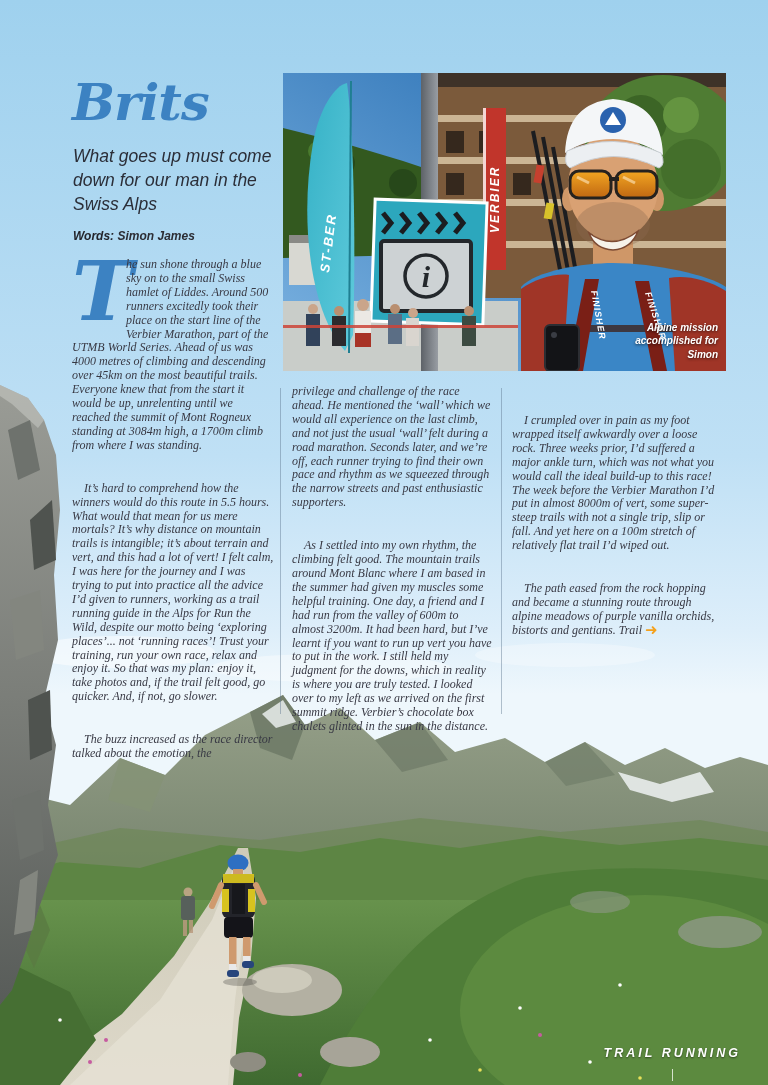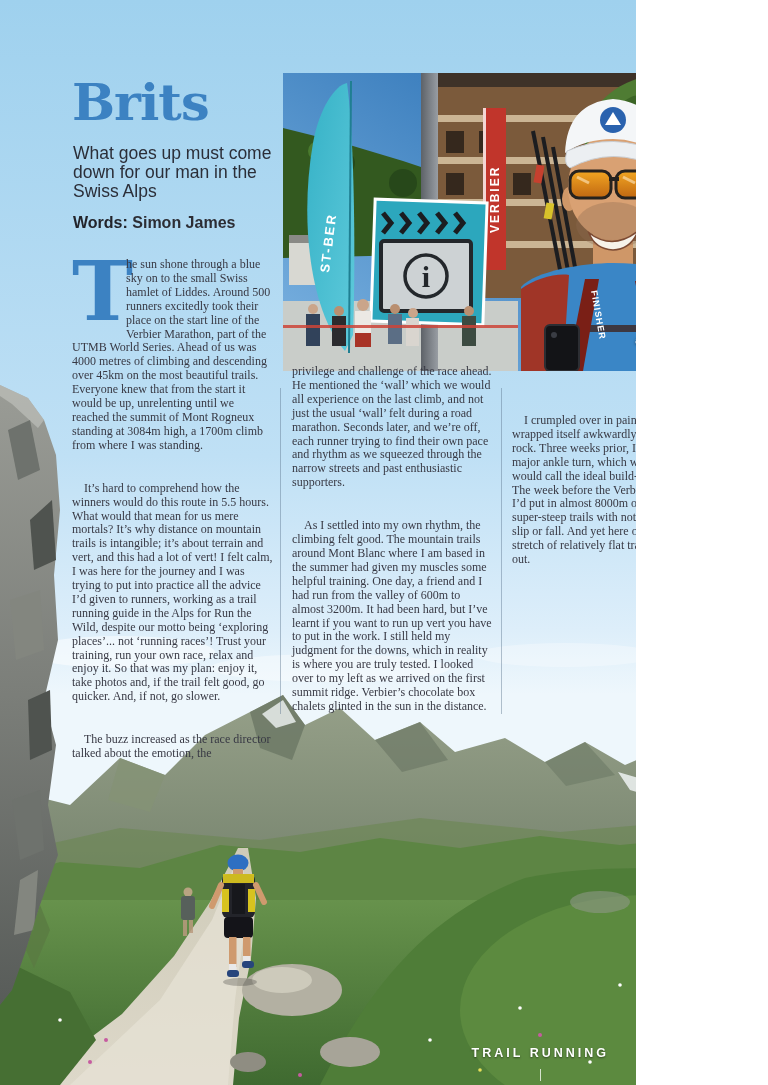--- a/index.html
+++ b/index.html
@@ -1,44 +1,44 @@
 <!DOCTYPE html>
 <html><head>
 <meta charset="utf-8">
 <style>
   html,body{margin:0;padding:0;background:#ffffff;}
   .page{
-    position:relative;width:636px;height:1085px;overflow:hidden;
-    font-family:"Liberation Sans",sans-serif;background:#b7dcf4;
+    position:relative;width:768px;height:1085px;overflow:hidden;
+    font-family:"Liberation Sans",sans-serif;background:#b7dcf4;font-style:italic;
   }
   .bg{position:absolute;left:0;top:0;width:768px;height:1085px;display:block;}
 
   
   .headline{position:absolute;left:72px;top:74px;width:215px;}
   .headline h1{
     margin:0;font-family:"DejaVu Serif",serif;font-weight:bold;
     font-size:51px;line-height:56px;color:#3c82c2;letter-spacing:-1px;
   }
   .standfirst{
-    margin:14px 0 0 1px;font-size:17.5px;line-height:19px;color:#2b2e38;
+    margin:14px 0 0 1px;font-size:17.5px;line-height:24px;color:#2b2e38;
     font-weight:400;width:218px;
   }
-  .byline{margin:13px 0 0 1px;font-size:16px;color:#23242b;}
+  .byline{margin:13px 0 0 1px;font-size:12px;color:#23242b;}
   .byline .b{font-weight:bold;}
   .byline .n{font-weight:600;color:#2c2d34;}
 
   
   .col{
     position:absolute;font-family:"Liberation Serif","DejaVu Serif",serif;
     font-size:12px;line-height:13.9px;color:#383944;text-align:left;
   }
   .col p{margin:0;}
   .col p.indent{text-indent:12px;margin-top:29px;}
   .col1{left:72px;top:258px;width:202px;}
-  .col2{left:292px;top:365px;width:201px;}
+  .col2{left:292px;top:385px;width:201px;}
   .col3{left:512px;top:385px;width:203px;}
   .dropcap{
     float:left;width:54px;height:70px;overflow:visible;
     font-family:"DejaVu Serif",serif;font-weight:bold;color:#3c82c2;
     font-size:82px;line-height:66px;
   }
   .vrule{position:absolute;width:1px;background:rgba(95,120,145,.45);}
   .vrule1{left:280px;top:388px;height:326px;}
   .vrule2{left:501px;top:388px;height:326px;}
   .arrow{
@@ -359,20 +359,24 @@
 
   <section class="col col2">
     <p>privilege and challenge of the race ahead. He mentioned the ‘wall’ which we would all experience on the last climb, and not just the usual ‘wall’ felt during a road marathon. Seconds later, and we’re off, each runner trying to find their own pace and rhythm as we squeezed through the narrow streets and past enthusiastic supporters.</p>
     <p class="indent">As I settled into my own rhythm, the climbing felt good. The mountain trails around Mont Blanc where I am based in the summer had given my muscles some helpful training. One day, a friend and I had run from the valley of 600m to almost 3200m. It had been hard, but I’ve learnt if you want to run up vert you have to put in the work. I still held my judgment for the downs, which in reality is where you are truly tested. I looked over to my left as we arrived on the first summit ridge. Verbier’s chocolate box chalets glinted in the sun in the distance.</p>
   </section>
 
   <div class="vrule vrule2"></div>
 
   <section class="col col3">
     <p class="indent">I crumpled over in pain as my foot wrapped itself awkwardly over a loose rock. Three weeks prior, I’d suffered a major ankle turn, which was not what you would call the ideal build-up to this race! The week before the Verbier Marathon I’d put in almost 8000m of vert, some super-steep trails with not a single trip, slip or fall. And yet here on a 100m stretch of relatively flat trail I’d wiped out.</p>
+    <p class="indent">
+      <span>The path eased from the rock hopping and became a stunning route through alpine meadows of purple vanilla orchids, bistorts and gentians. Trail</span>
+      <span class="arrow">➜</span>
+    </p>
   </section>
 
 
   <div class="footer">
     <span class="mag">TRAIL RUNNING</span>
     <span class="sep"></span>
     <span class="pagenum">50</span>
   </div>
 
 </div>

